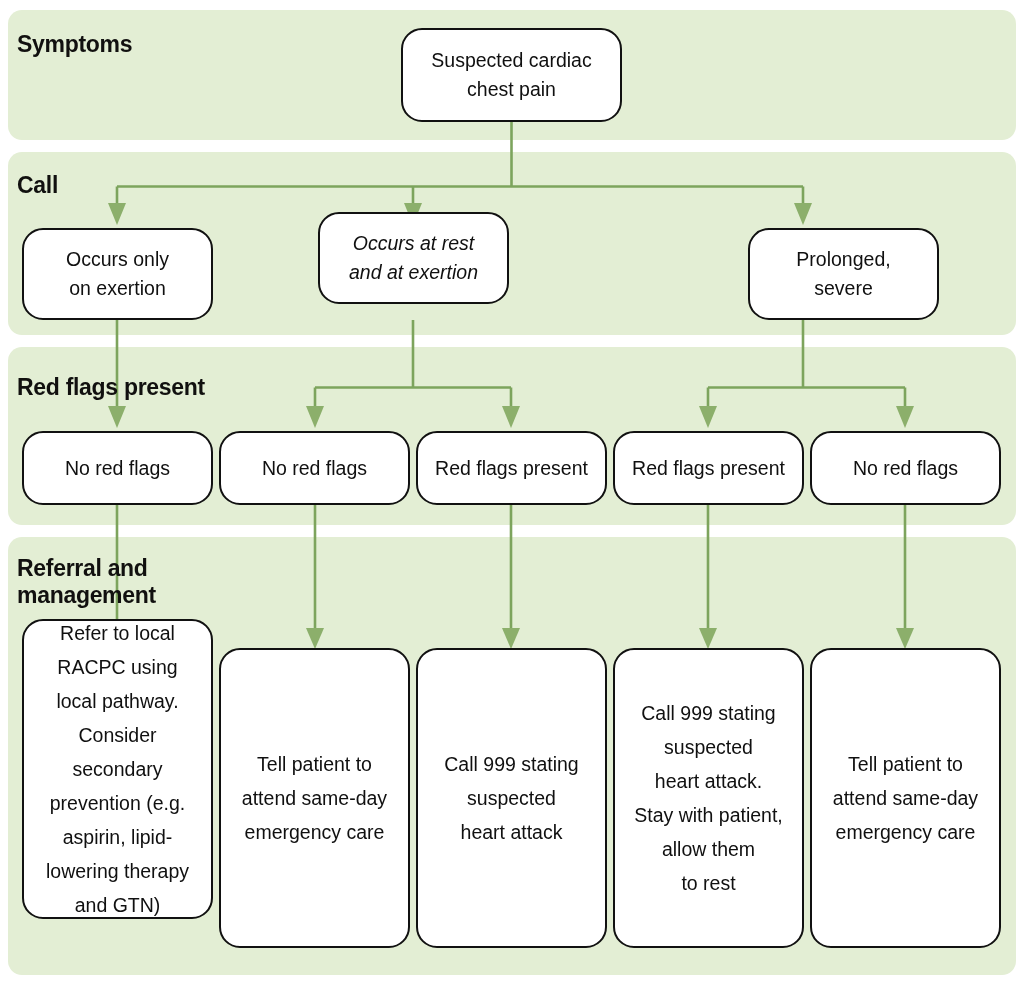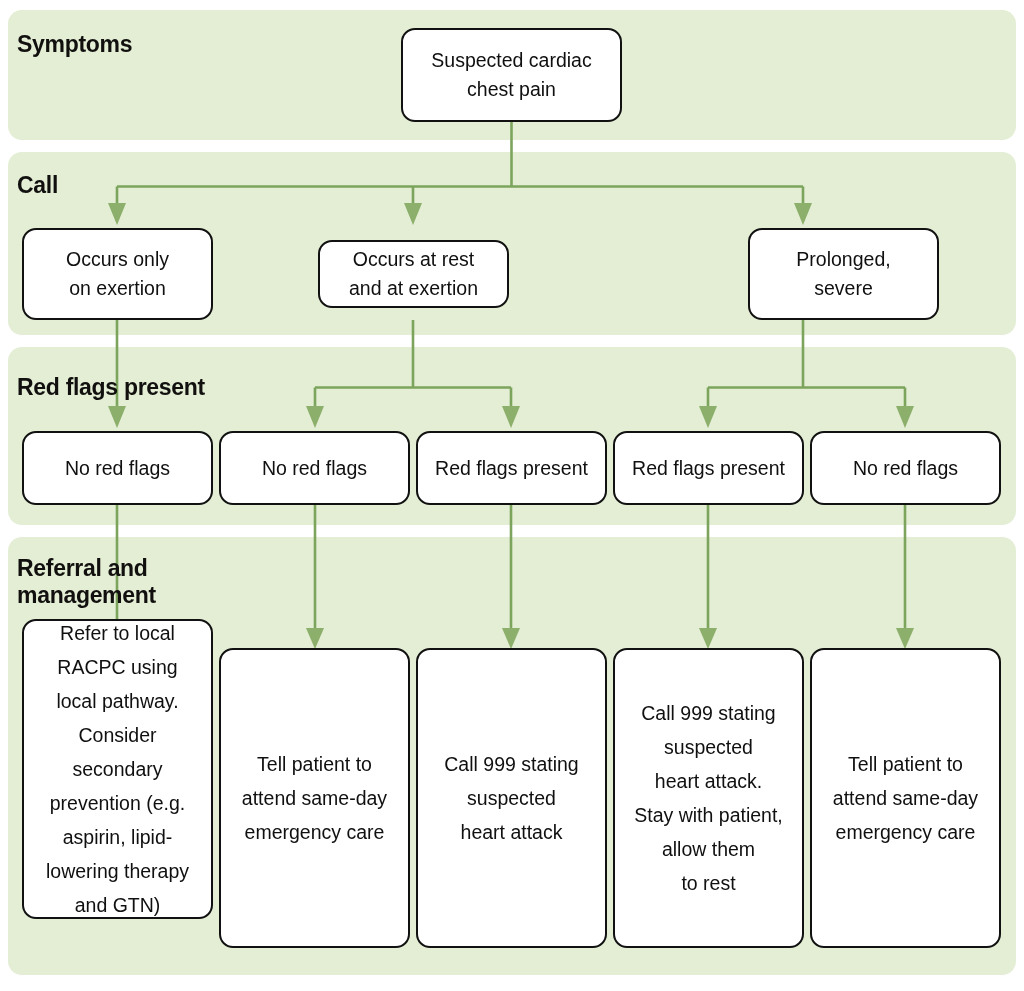--- a/index.html
+++ b/index.html
@@ -36,21 +36,21 @@
   #title-symptoms{left:17px;top:31px;}
   #title-onset{left:17px;top:172px;}
   #title-redflags{left:17px;top:374px;}
   #title-referral{left:17px;top:555px;}
 
   
   .node{
     position:absolute;
     background:#ffffff;
     border:2.4px solid #111111;
-    border-radius:14px;
+    border-radius:21px;
     box-sizing:border-box;
     display:flex;
     align-items:center;
     justify-content:center;
     text-align:center;
     color:#101010;
     font-size:19.5px;
     line-height:29px;
     padding:6px 8px;
     white-space:pre-line;
@@ -121,21 +121,21 @@
   <div class="band-title" id="title-onset">Call</div>
   <div class="band-title" id="title-redflags">Red flags present</div>
   <div class="band-title" id="title-referral">Referral and
 management</div>
 
   <div class="node" style="left:401px;top:28px;width:221px;height:94px;">Suspected cardiac
 chest pain</div>
 
   <div class="node" style="left:22px;top:228px;width:191px;height:92px;">Occurs only
 on exertion</div>
-  <div class="node" style="left:318px;top:240px;width:191px;height:68px;">Occurs at rest
+  <div class="node" style="left:318px;top:212px;width:191px;height:92px;font-style:italic;">Occurs at rest
 and at exertion</div>
   <div class="node" style="left:708px;top:228px;width:191px;height:92px;margin-left:40px;">Prolonged,
 severe</div>
 
   <div class="node" style="left:22px;top:431px;width:191px;height:74px;">No red flags</div>
   <div class="node" style="left:219px;top:431px;width:191px;height:74px;">No red flags</div>
   <div class="node" style="left:416px;top:431px;width:191px;height:74px;">Red flags present</div>
   <div class="node" style="left:613px;top:431px;width:191px;height:74px;">Red flags present</div>
   <div class="node" style="left:810px;top:431px;width:191px;height:74px;">No red flags</div>
 

